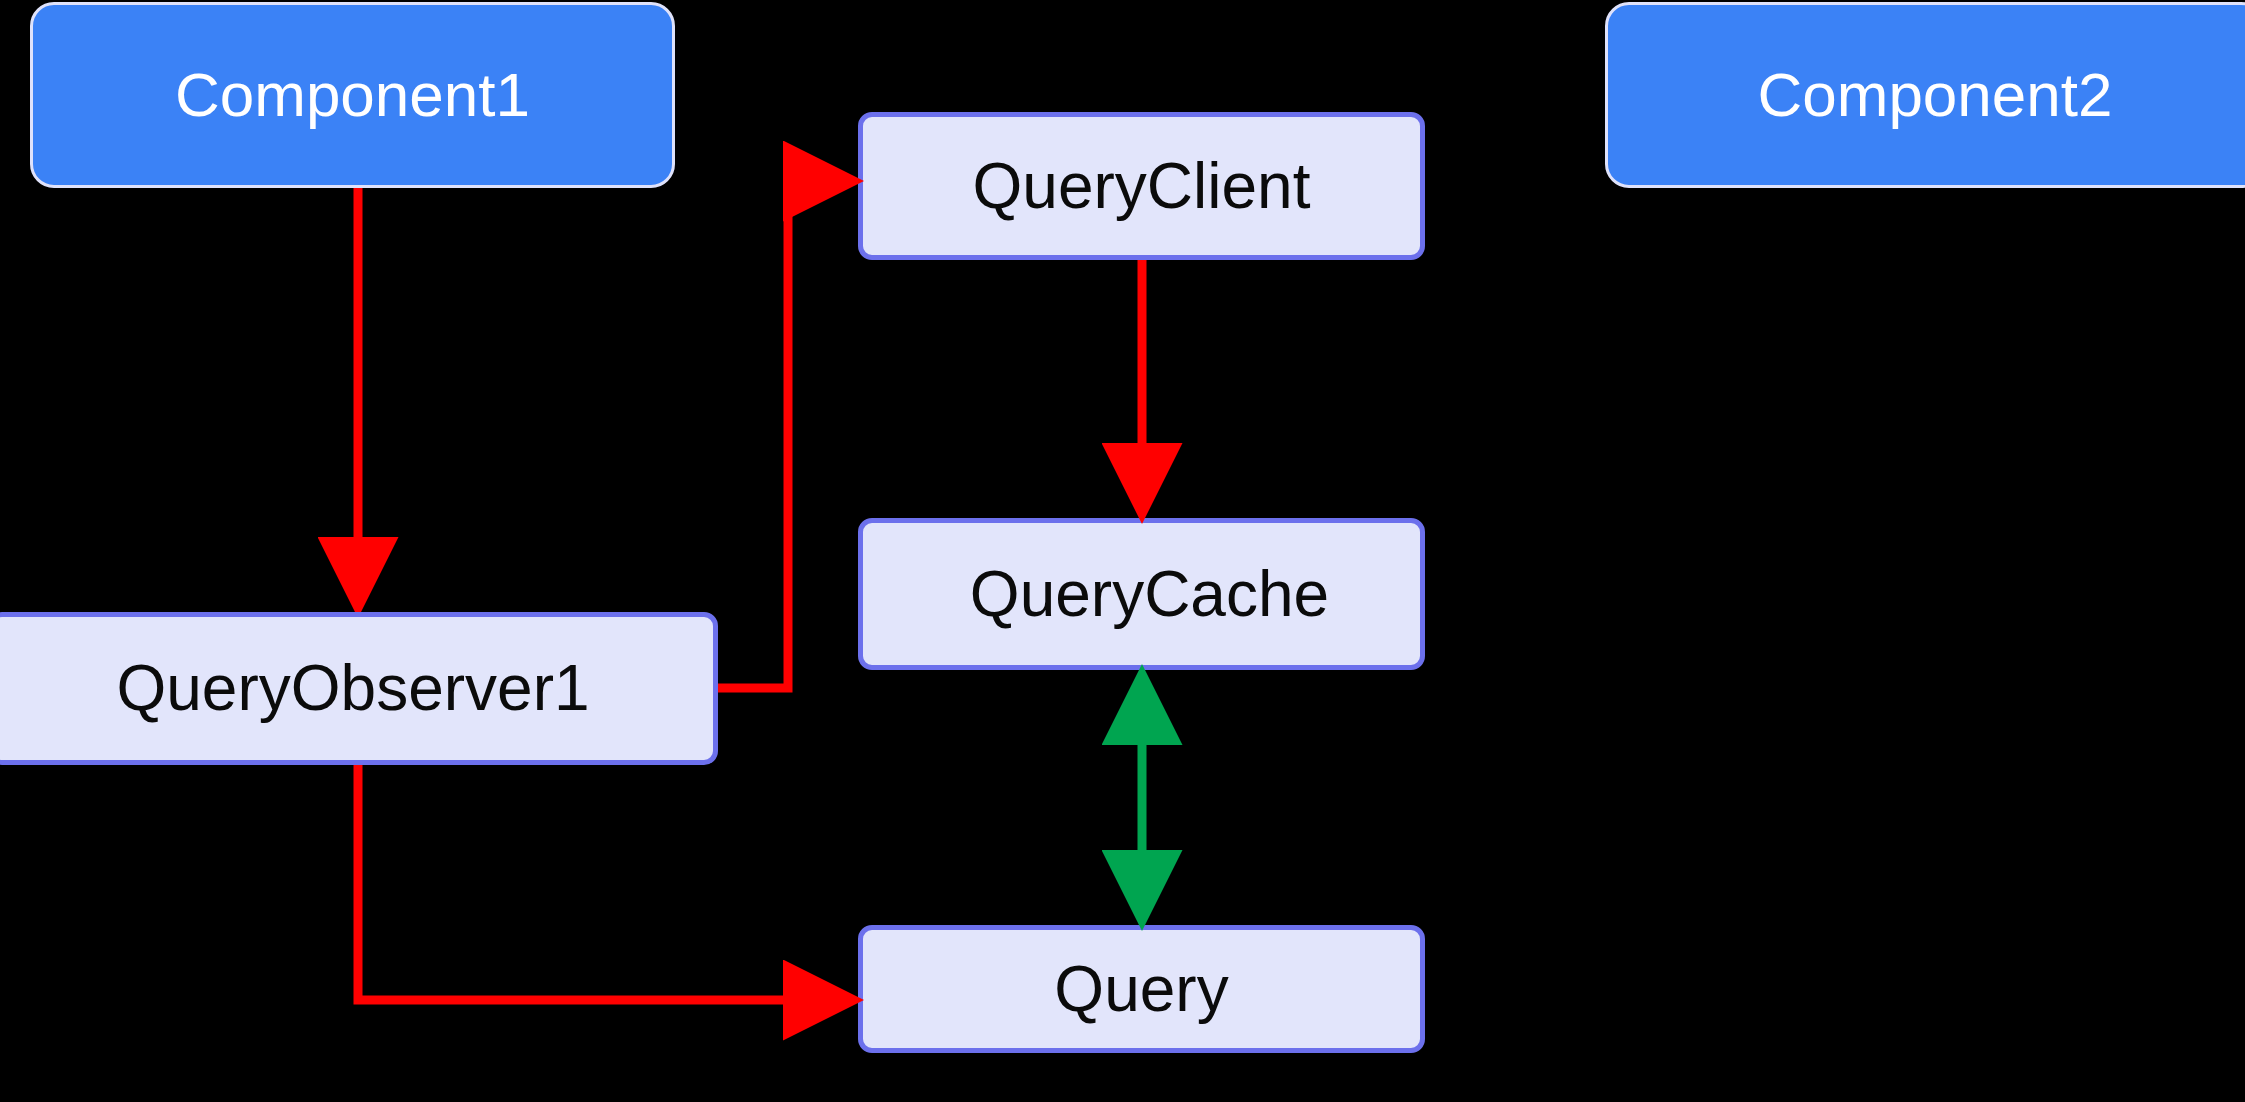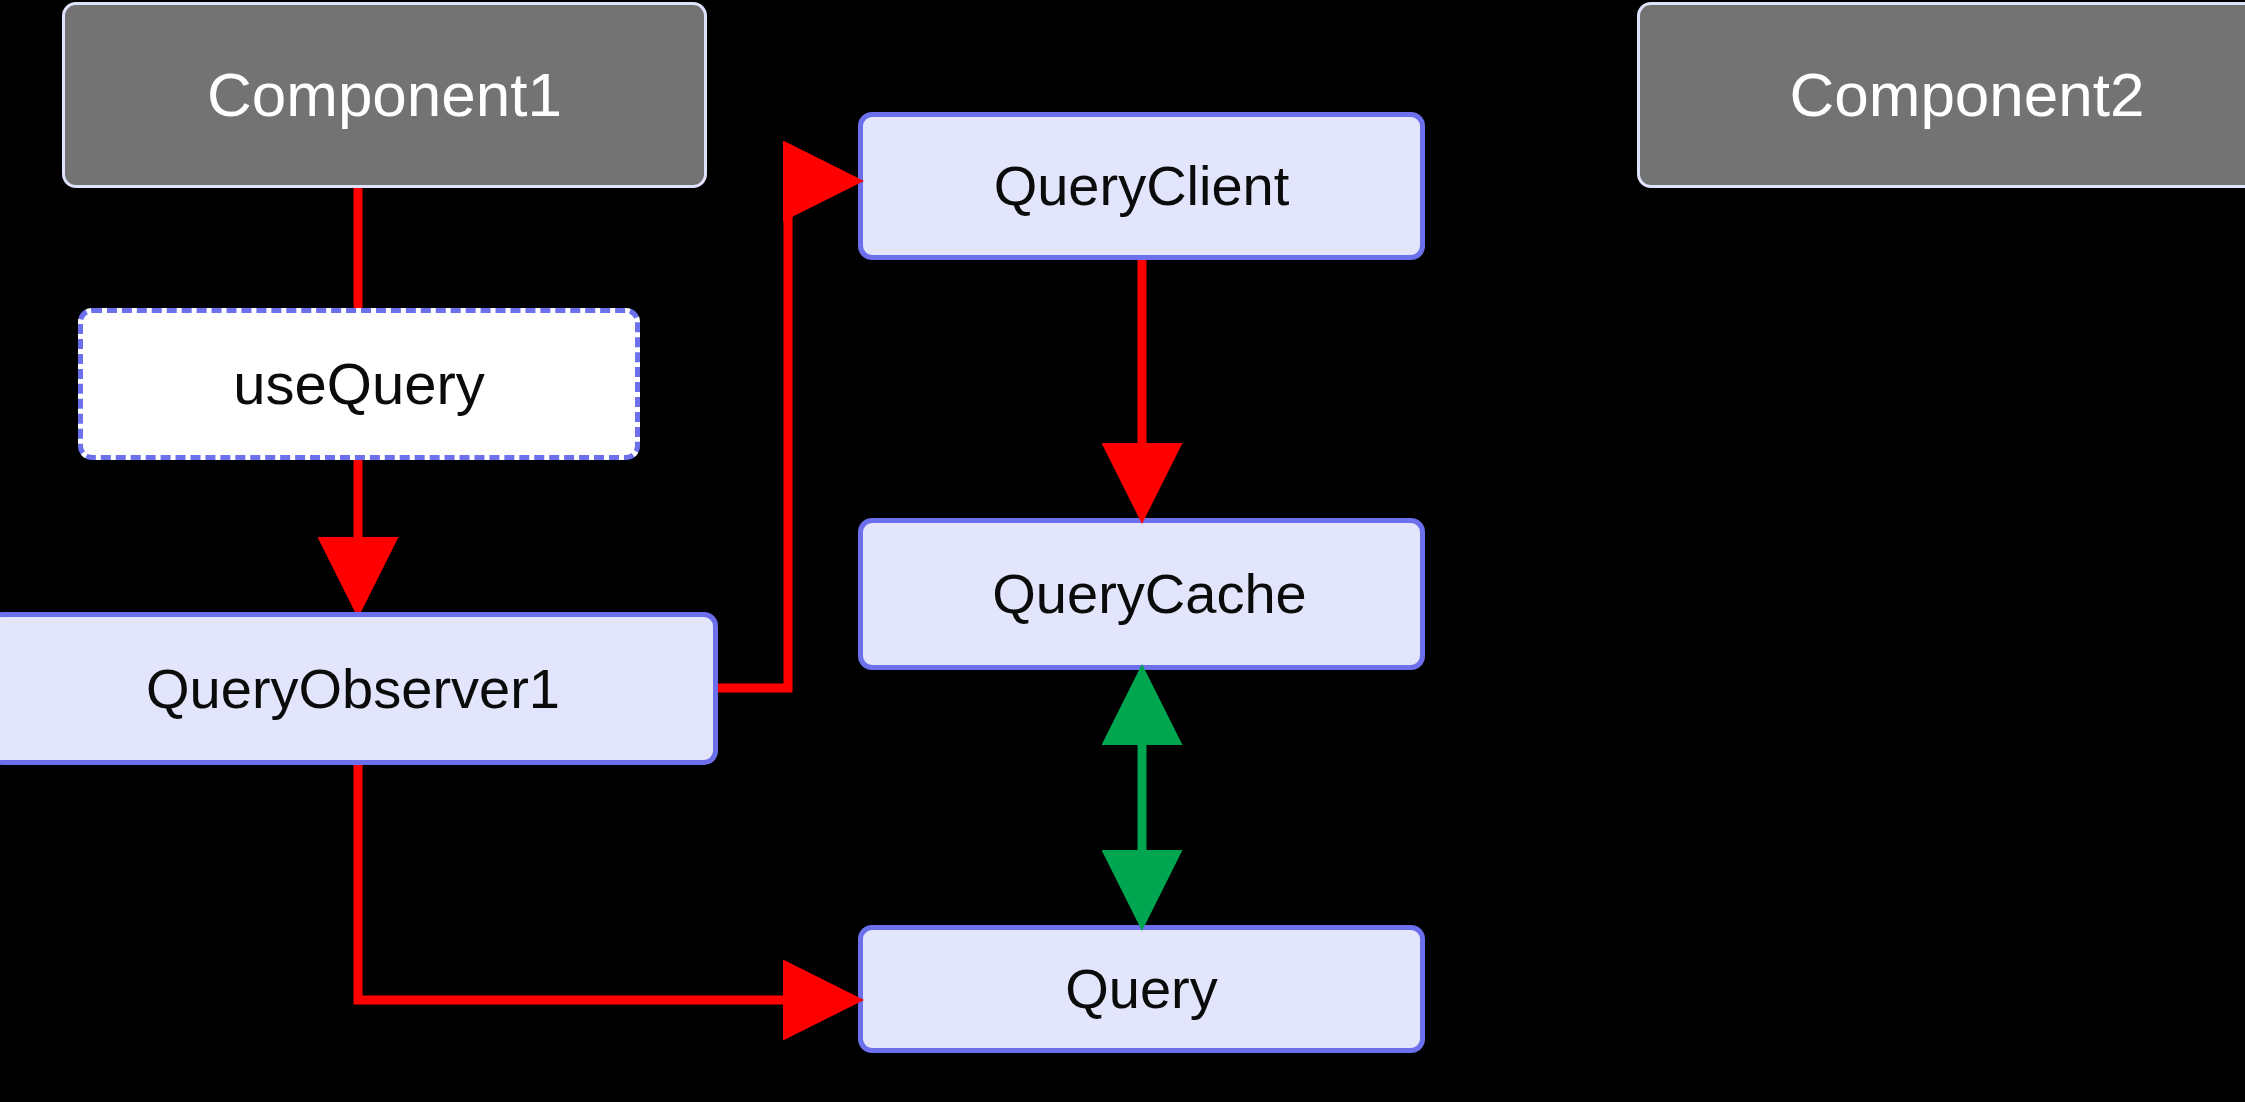--- a/index.html
+++ b/index.html
@@ -19,33 +19,32 @@
     position: absolute;
     box-sizing: border-box;
     display: flex;
     align-items: center;
     justify-content: center;
     text-align: center;
     line-height: 1.1;
     white-space: nowrap;
   }
   .node-component {
-    background: #737373;
+    background: #3b82f6;
     border: 3px solid #dfe2fb;
-    border-radius: 14px;
+    border-radius: 24px;
     color: #ffffff;
     font-size: 62px;
-    margin-left: 32px;
   }
   .node-entity {
     background: #e2e5fb;
     border: 5px solid #6c70ec;
     border-radius: 14px;
     color: #0b0b0b;
-    font-size: 56px;
+    font-size: 64px;
   }
   .node-hook {
     background: #ffffff;
     border: 5px dashed #6c70ec;
     border-radius: 14px;
     color: #0b0b0b;
     font-size: 58px;
   }
   svg.edges {
     position: absolute;
@@ -83,23 +82,20 @@
 
     <path d="M 358 188 L 358 600" fill="none" stroke="#ff0000" stroke-width="9" marker-end="url(#arrow-red)"></path>
   </svg>
 
   <div class="layer-nodes">
 
     <div class="node node-component" style="left:30px; top:2px; width:645px; height:186px;">
       <span>Component1</span>
     </div>
 
-    <div class="node node-hook" style="left:78px; top:308px; width:562px; height:152px;">
-      <span>useQuery</span>
-    </div>
 
     <div class="node node-entity" style="left:-12px; top:612px; width:730px; height:153px;">
       <span>QueryObserver1</span>
     </div>
 
     <div class="node node-entity" style="left:858px; top:112px; width:567px; height:148px;">
       <span>QueryClient</span>
     </div>
 
     <div class="node node-entity" style="left:858px; top:518px; width:567px; height:152px;padding-left:16px;">

